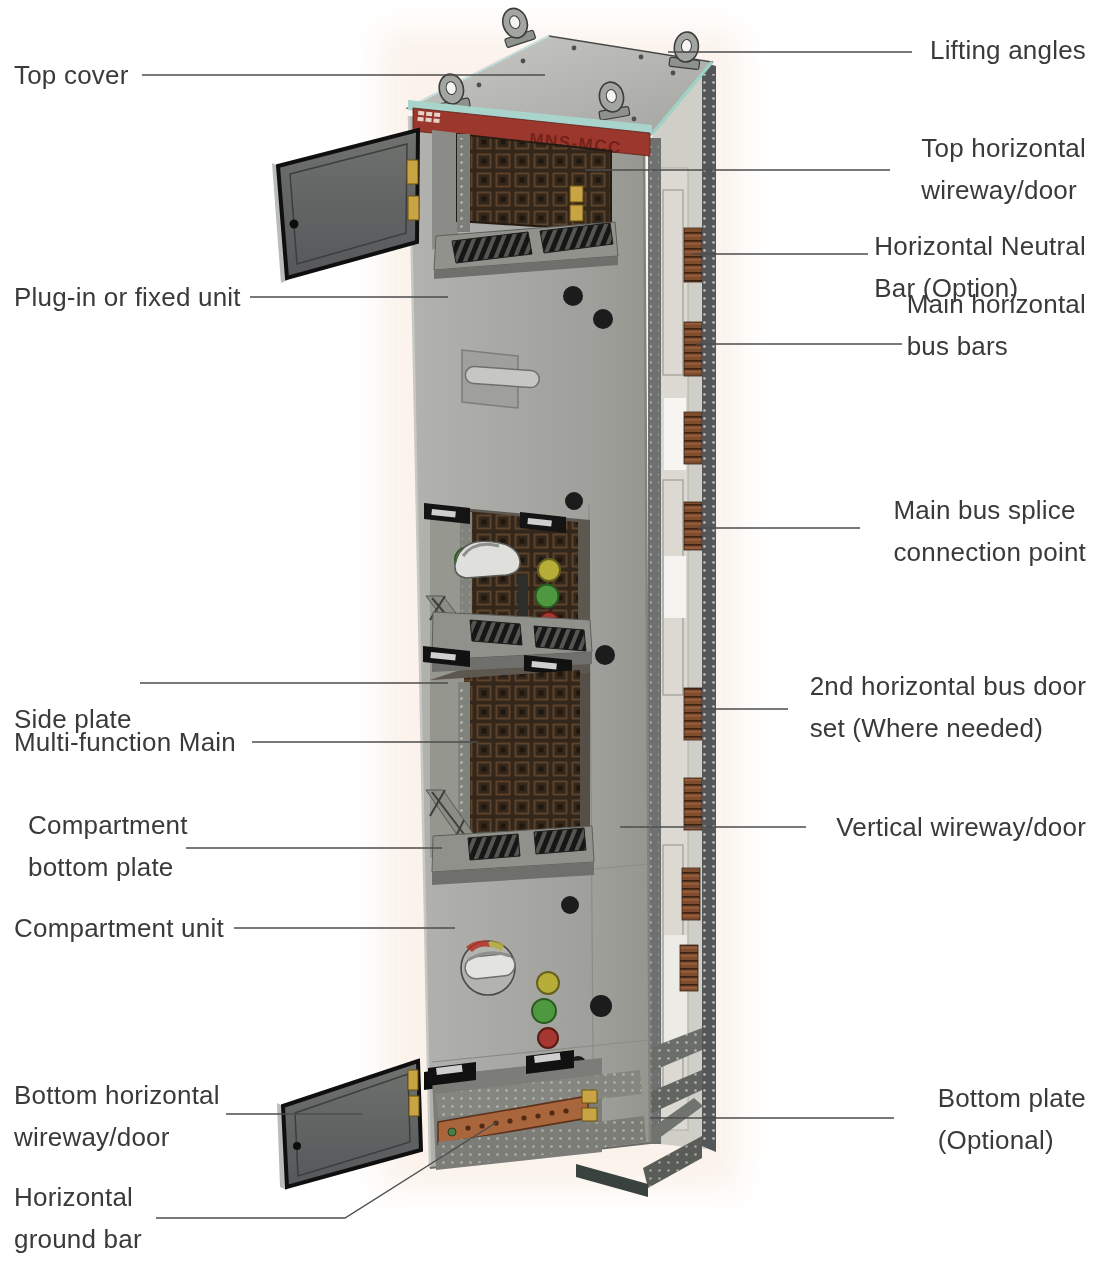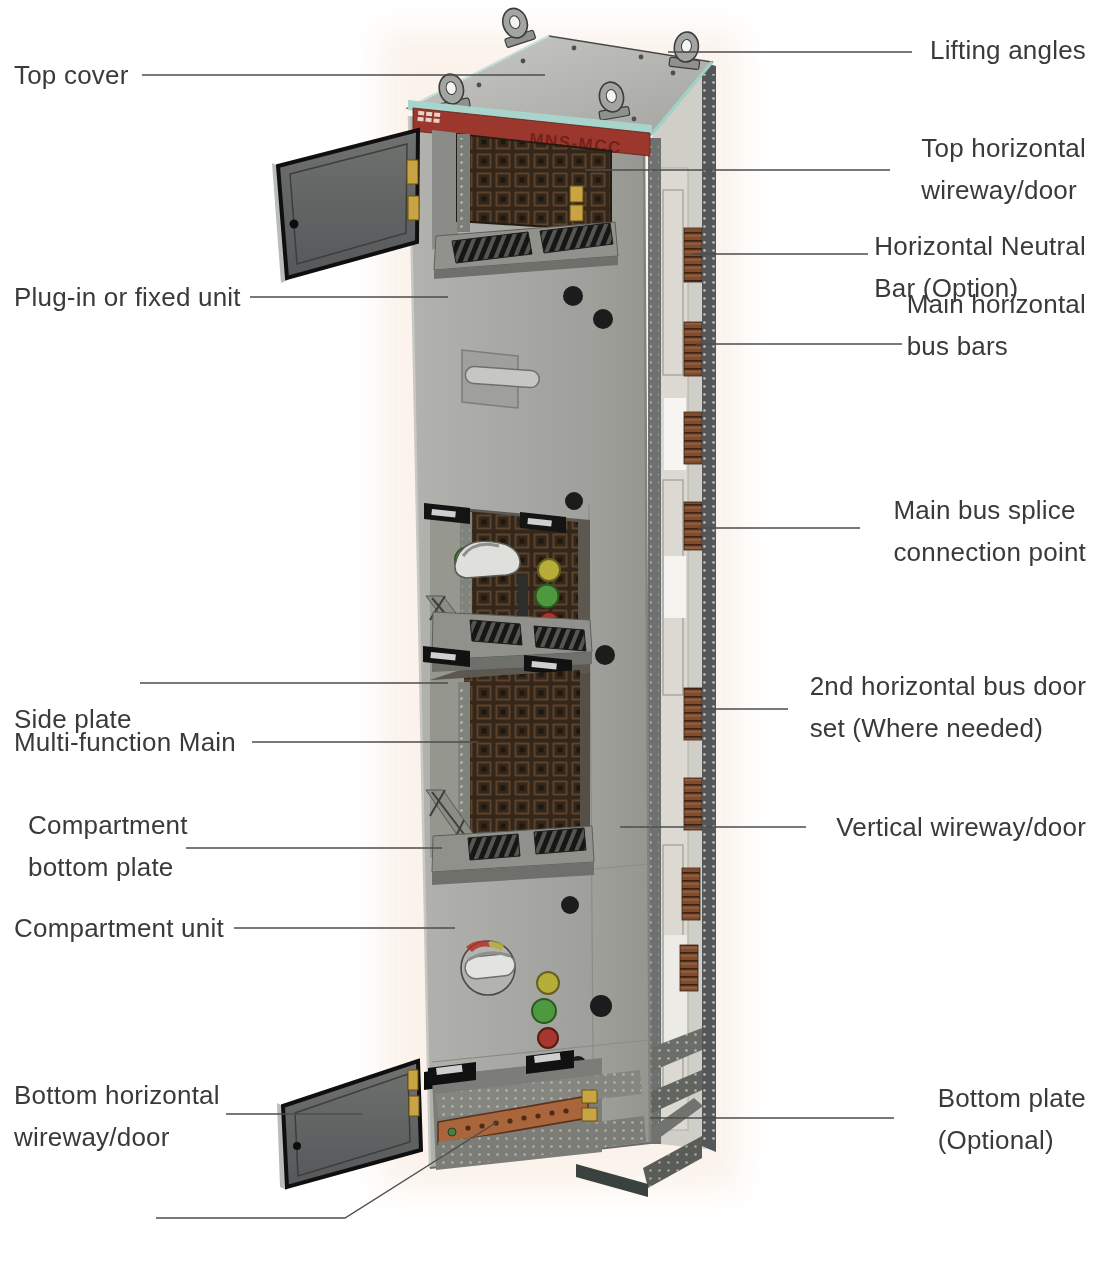--- a/index.html
+++ b/index.html
@@ -339,20 +339,22 @@
 
   <div class="label left" style="left:14px; top:54px;">Top cover</div>
   <div class="label left" style="left:14px; top:276px;text-align:center;">Plug-in or fixed unit</div>
   <div class="label left" style="left:14px; top:662px;margin-top:36px;">Side plate</div>
   <div class="label left" style="left:14px; top:721px;">Multi-function Main</div>
   <div class="label left" style="left:28px; top:804px;">Compartment
 bottom plate</div>
   <div class="label left" style="left:14px; top:907px;">Compartment unit</div>
   <div class="label left" style="left:14px; top:1074px;">Bottom horizontal
 wireway/door</div>
+  <div class="label left" style="left:14px; top:1176px;">Horizontal
+ground bar</div>
 
   <div class="label right" style="right:14px; top:29px;">Lifting angles</div>
   <div class="label right" style="right:14px; top:127px;">Top horizontal
 wireway/door</div>
   <div class="label right" style="right:14px; top:225px;">Horizontal Neutral
 Bar (Option)</div>
   <div class="label right" style="right:14px; top:283px;">Main horizontal
 bus bars</div>
   <div class="label right" style="right:14px; top:489px;">Main bus splice
 connection point</div>

